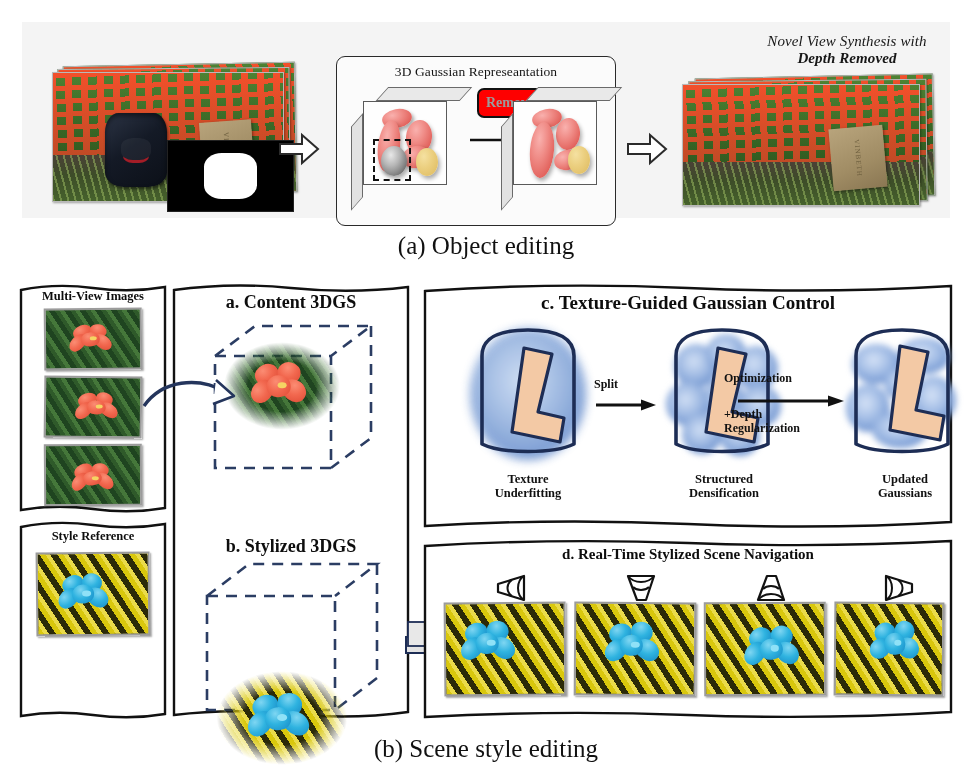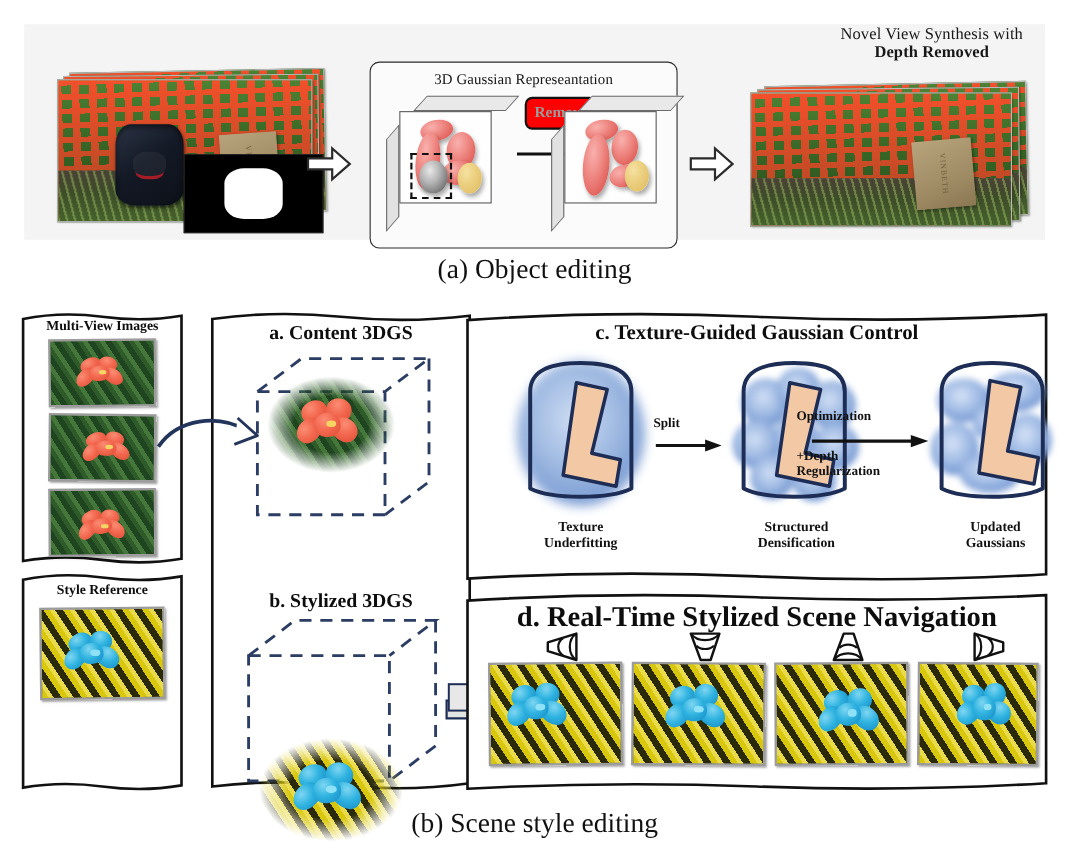--- a/index.html
+++ b/index.html
@@ -17,21 +17,21 @@
   #panel-a{
     left:22px;top:22px;width:928px;height:196px;
     background:#f4f4f4;
   }
   .a-title{
     font-family:"Liberation Serif",serif;
     font-size:15px;color:#171717;text-align:center;line-height:1.12;
     letter-spacing:.1px;
   }
   #a-left-title{left:32px;top:20px;width:210px;}
-  #a-right-title{left:710px;top:1px;width:230px;}
+  #a-right-title{left:710px;top:11px;width:230px;font-style:italic;}
   #a-right-title b{font-weight:bold;}
 
   
   .photostack{position:absolute;}
   .photostack .pg{position:absolute;border:1px solid #b9b9b9;box-sizing:border-box;
        box-shadow:1px 1px 2px rgba(0,0,0,.35);}
 
   
   .fence{
     background-color:#3c6b2a;
@@ -339,21 +339,21 @@
           <span class="petal" style="left:44%;top:2%;width:32%;height:42%;transform:rotate(12deg);"></span>
           <span class="petal" style="left:4%;top:40%;width:36%;height:40%;transform:rotate(-46deg);"></span>
           <span class="petal" style="left:50%;top:38%;width:36%;height:42%;transform:rotate(36deg);"></span>
           <span class="petal" style="left:28%;top:28%;width:34%;height:44%;transform:rotate(-4deg);"></span>
           <span class="core"></span>
         </div>
       </div>
     </div>
   </div>
 
-  <div class="wavybox" style="left:172px;top:2px;width:240px;height:438px;">
+  <div class="wavybox" style="left:153px;top:2px;width:240px;height:438px;">
     <svg viewBox="0 0 240 438" preserveAspectRatio="none">
       <path d="M3,8 Q60,0 120,6 Q180,12 237,5 L237,430 Q180,438 120,432 Q60,426 3,433 Z" fill="#fff" stroke="#111" stroke-width="2.4"></path>
     </svg>
     <div class="inner">
       <div class="abs bold-label" style="left:0;top:10px;width:240px;font-size:18px;">a. Content 3DGS</div>
 
       <div class="cubedash" style="left:38px;top:40px;">
         <svg width="168" height="150" viewBox="0 0 168 150">
           <path d="M6,34 H122 V146 H6 Z M6,34 L46,4 H162 L122,34 M162,4 V116 L122,146" fill="none" stroke="#2b3d63" stroke-width="2.6" stroke-dasharray="11 8"></path>
         </svg>
@@ -518,21 +518,21 @@
         <div>Gaussians</div>
       </div>
     </div>
   </div>
 
   <div class="wavybox" style="left:404px;top:258px;width:532px;height:182px;">
     <svg viewBox="0 0 532 182" preserveAspectRatio="none">
       <path d="M3,8 Q133,0 266,5 Q399,10 529,3 L529,174 Q399,182 266,177 Q133,172 3,179 Z" fill="#fff" stroke="#111" stroke-width="2.4"></path>
     </svg>
     <div class="inner">
-      <div class="abs bold-label" style="left:0;top:8px;width:532px;font-size:26px;">d. Real-Time Stylized Scene Navigation</div>
+      <div class="abs bold-label" style="left:0;top:8px;width:532px;font-size:15px;">d. Real-Time Stylized Scene Navigation</div>
 
       <div class="camicon" style="left:72px;top:36px;">
         <svg width="34" height="28" viewBox="0 0 34 28">
           <path d="M30,2 L30,26 L4,18 L4,10 Z" fill="#fff" stroke="#111" stroke-width="2.2" stroke-linejoin="round"></path>
           <path d="M30,2 C22,7 22,21 30,26" fill="none" stroke="#111" stroke-width="2"></path>
           <path d="M18,6 C12,10 12,18 18,22" fill="none" stroke="#111" stroke-width="2"></path>
         </svg>
       </div>
       <div class="camicon" style="left:202px;top:36px;">
         <svg width="34" height="28" viewBox="0 0 34 28">

